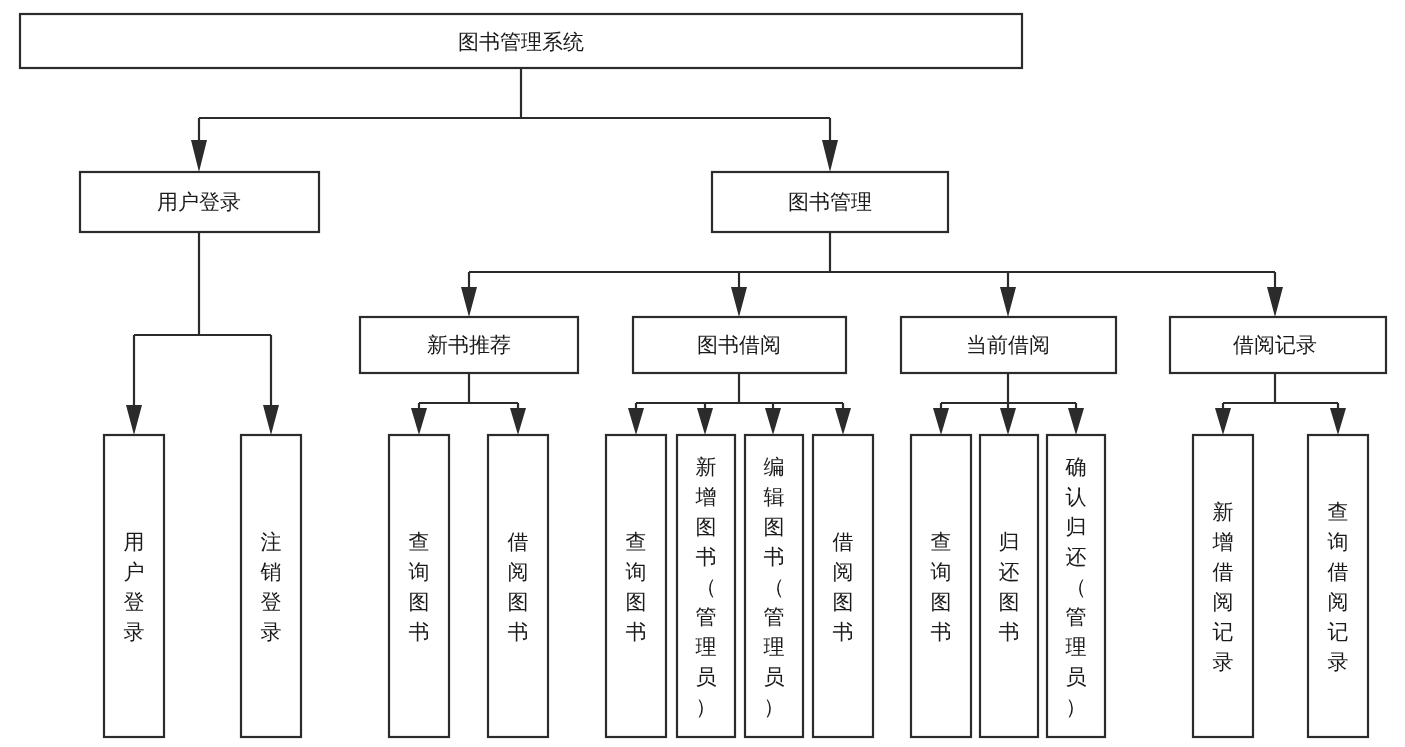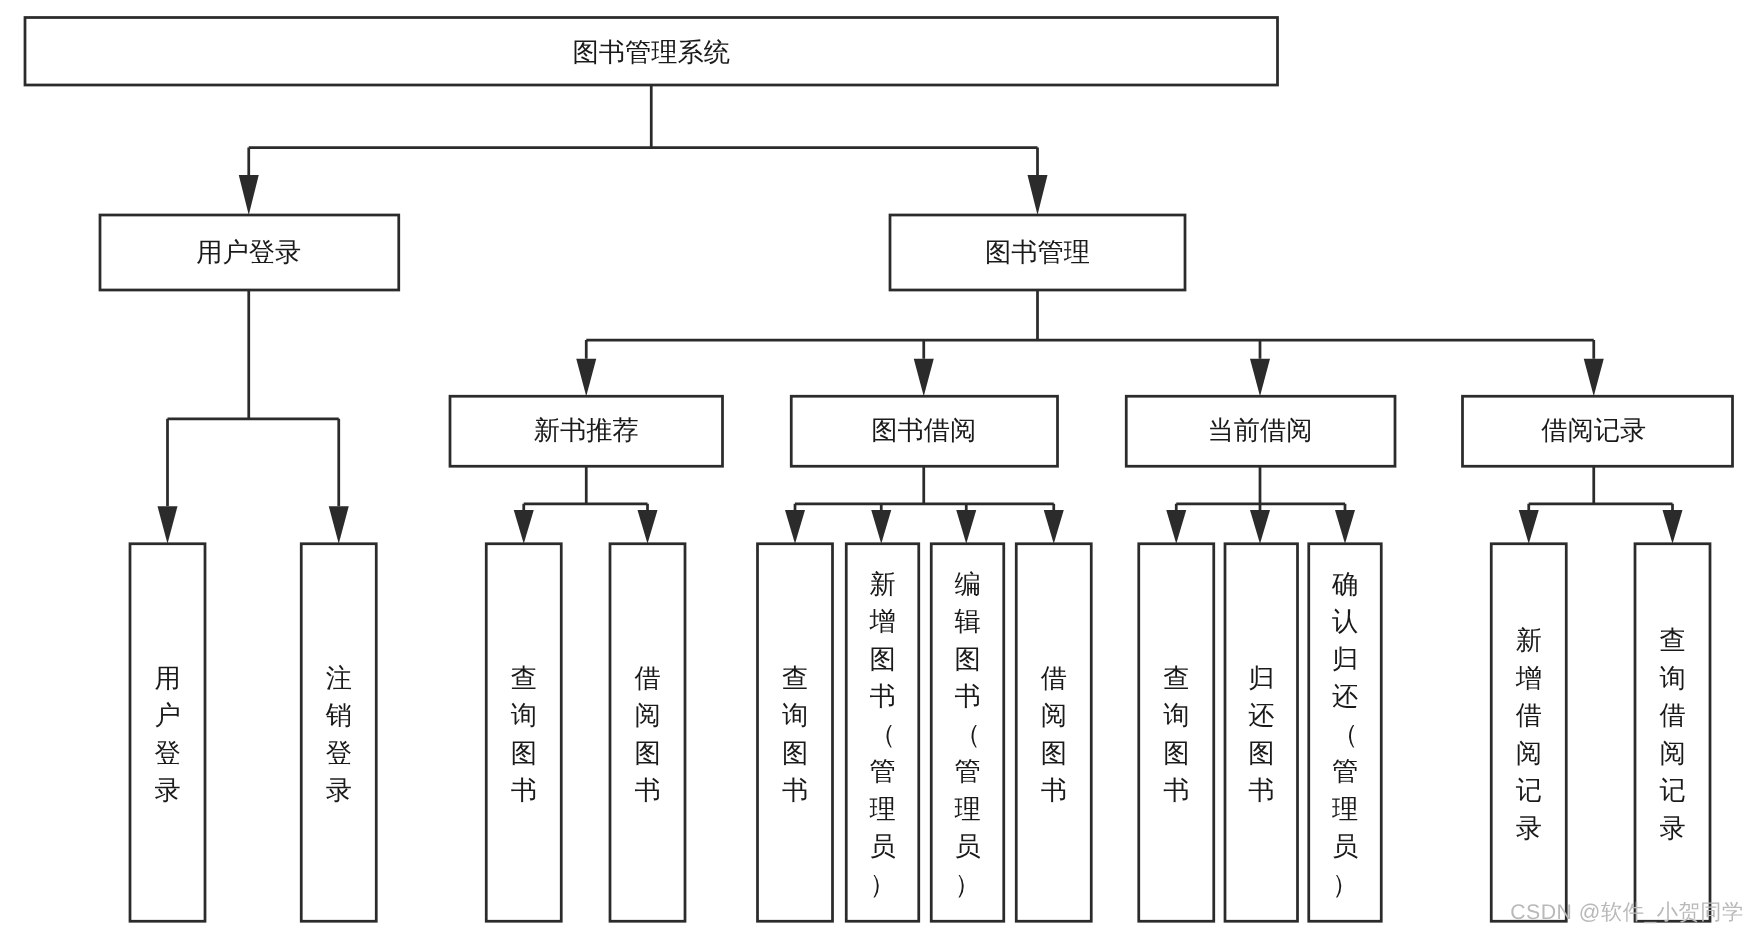--- a/index.html
+++ b/index.html
@@ -231,15 +231,14 @@
       <text class="node-label-v leaf-text" x="1223" y="0" font-size="21.0"><tspan x="1223" y="519.40">新</tspan><tspan x="1223" y="549.40">增</tspan><tspan x="1223" y="579.40">借</tspan><tspan x="1223" y="609.40">阅</tspan><tspan x="1223" y="639.40">记</tspan><tspan x="1223" y="669.40">录</tspan></text>
     </g>
 
     <g>
       <rect class="node-box" x="1308" y="435" width="60" height="302"></rect>
       <text class="node-label-v leaf-text" x="1338" y="0" font-size="21.0"><tspan x="1338" y="519.40">查</tspan><tspan x="1338" y="549.40">询</tspan><tspan x="1338" y="579.40">借</tspan><tspan x="1338" y="609.40">阅</tspan><tspan x="1338" y="639.40">记</tspan><tspan x="1338" y="669.40">录</tspan></text>
     </g>
 
   </svg>
 
-  <div class="watermark">CSDN @软件_小贺同学</div>
 
 </div>
 
 </body></html>

